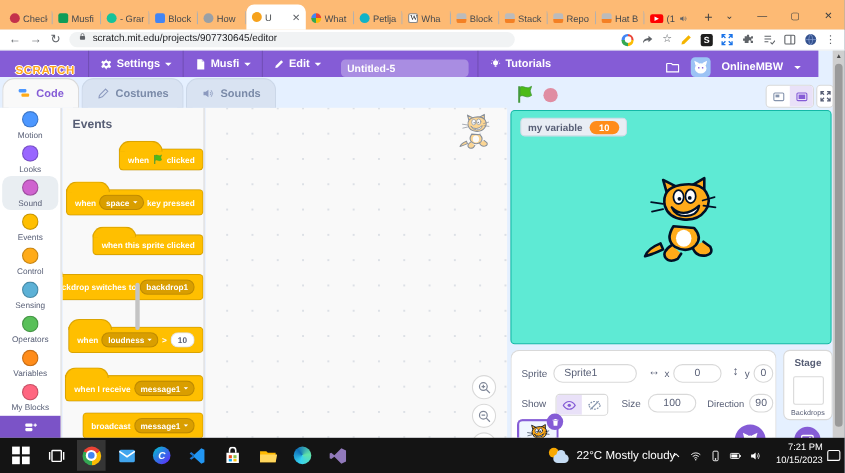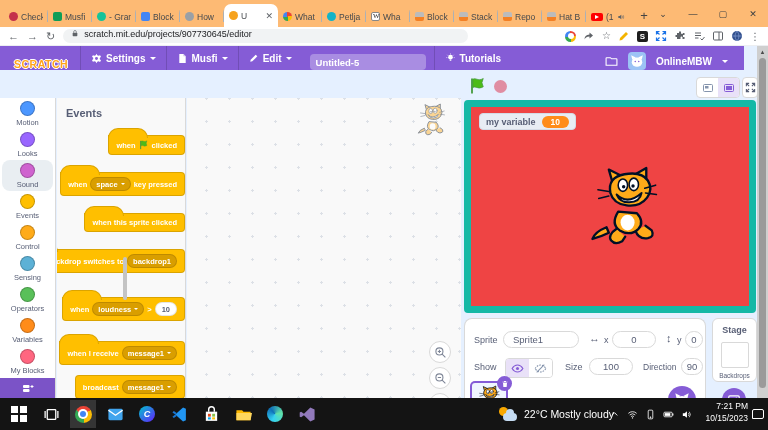--- a/index.html
+++ b/index.html
@@ -93,21 +93,21 @@
 
   
   .flagbtn{position:absolute;left:469px;top:77px;width:18px;height:18px}
   .stopbtn{position:absolute;left:494px;top:80px;width:13px;height:13px;border-radius:50%;background:#E08DA2}
   .szgrp{position:absolute;left:696px;top:77px;width:44px;height:21px;display:flex;border:1px solid #D9D9D9;border-radius:4px;overflow:hidden;background:#fff}
   .szbtn{flex:1;display:flex;align-items:center;justify-content:center;color:#8594AD}
   .szbtn.sel{background:#E9E1F8;color:#855CD6}
   .fsbtn{position:absolute;left:742px;top:77px;width:16px;height:21px;background:#fff;border:1px solid #D9D9D9;border-radius:4px;display:flex;align-items:center;justify-content:center;color:#575E75}
 
   
-  .stage{position:absolute;left:464px;top:100px;width:292px;height:213px;background:#ef4444;border:7px solid #14b8a6;border-radius:4px}
+  .stage{position:absolute;left:464px;top:100px;width:292px;height:213px;background:#5eead4;border:1px solid #14b8a6;border-radius:4px}
   .monitor{position:absolute;left:8px;top:6px;height:17px;display:flex;align-items:center;gap:6px;background:#E8EDF4;border:1px solid #D4DBE6;border-radius:4px;padding:0 6px;font-size:9px;font-weight:700;color:#575E75}
   .mval{background:#FF8C1A;color:#fff;border-radius:8px;padding:1px 9px;font-size:8.5px;font-weight:700}
   .stagecat{position:absolute;left:116px;top:56px;width:78px;height:88px}
 
   
   .spanel{position:absolute;left:464px;top:318px;width:242px;height:80px;background:#fff;border:1px solid #D9D9D9;border-bottom:none;border-radius:8px 8px 0 0}
   .sl{position:absolute;font-size:9px;color:#575E75}
   .sinput{position:absolute;height:17px;background:#fff;border:1px solid #D9D9D9;border-radius:12px;font-size:9.5px;color:#575E75;display:flex;align-items:center;justify-content:center}
   .nameinp{justify-content:flex-start;padding-left:9px}
   .arrowg{position:absolute;font-size:11px;color:#575E75;font-weight:700}
@@ -499,20 +499,40 @@
       <span class="avatar">
           <svg style="width:14px;height:14px">
             <use href="#cathead"></use>
           </svg>
         </span>
       <span class="uname">OnlineMBW</span>
       <span class="caret"></span>
     </div>
   </div>
 
+  <div class="etabs">
+    <div class="etab active">
+      <svg class="eic">
+          <use href="#codeico"></use>
+        </svg>
+      <span>Code</span>
+    </div>
+    <div class="etab">
+      <svg class="eic" style="color:#8C9ABF">
+          <use href="#brushico"></use>
+        </svg>
+      <span>Costumes</span>
+    </div>
+    <div class="etab">
+      <svg class="eic" style="color:#8C9ABF">
+          <use href="#spkico"></use>
+        </svg>
+      <span>Sounds</span>
+    </div>
+  </div>
 
   <div class="catcol">
     <div class="cat">
         <span class="cdot c0"></span>
         <span class="clabel">Motion</span>
       </div>
     <div class="cat">
         <span class="cdot c1"></span>
         <span class="clabel">Looks</span>
       </div>

